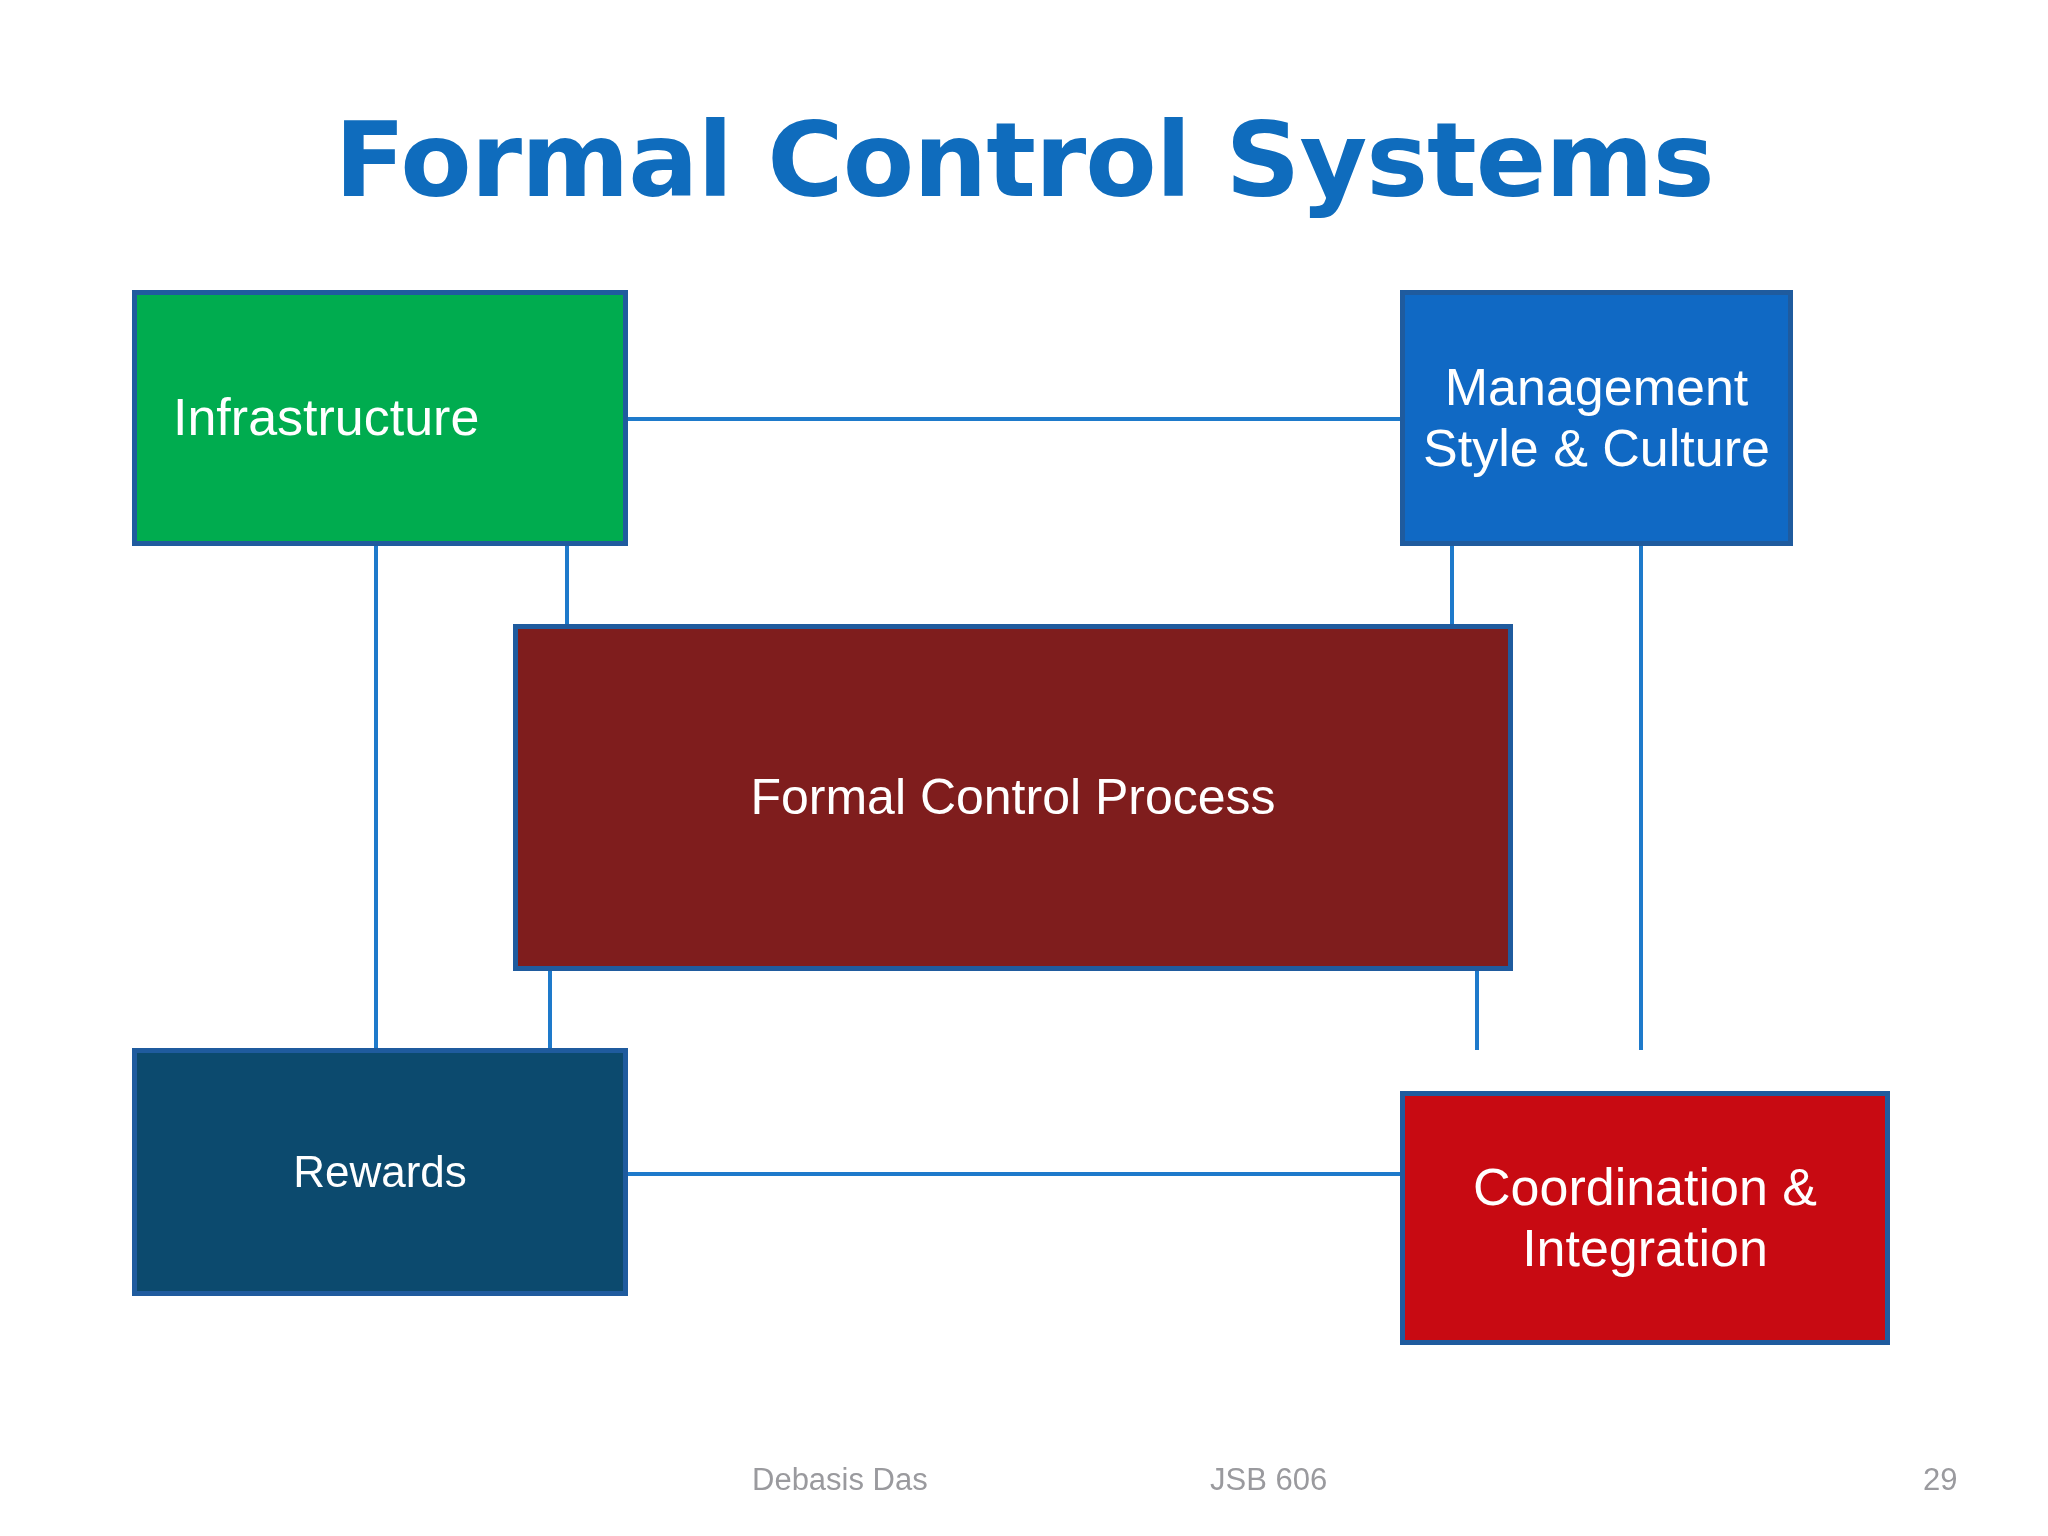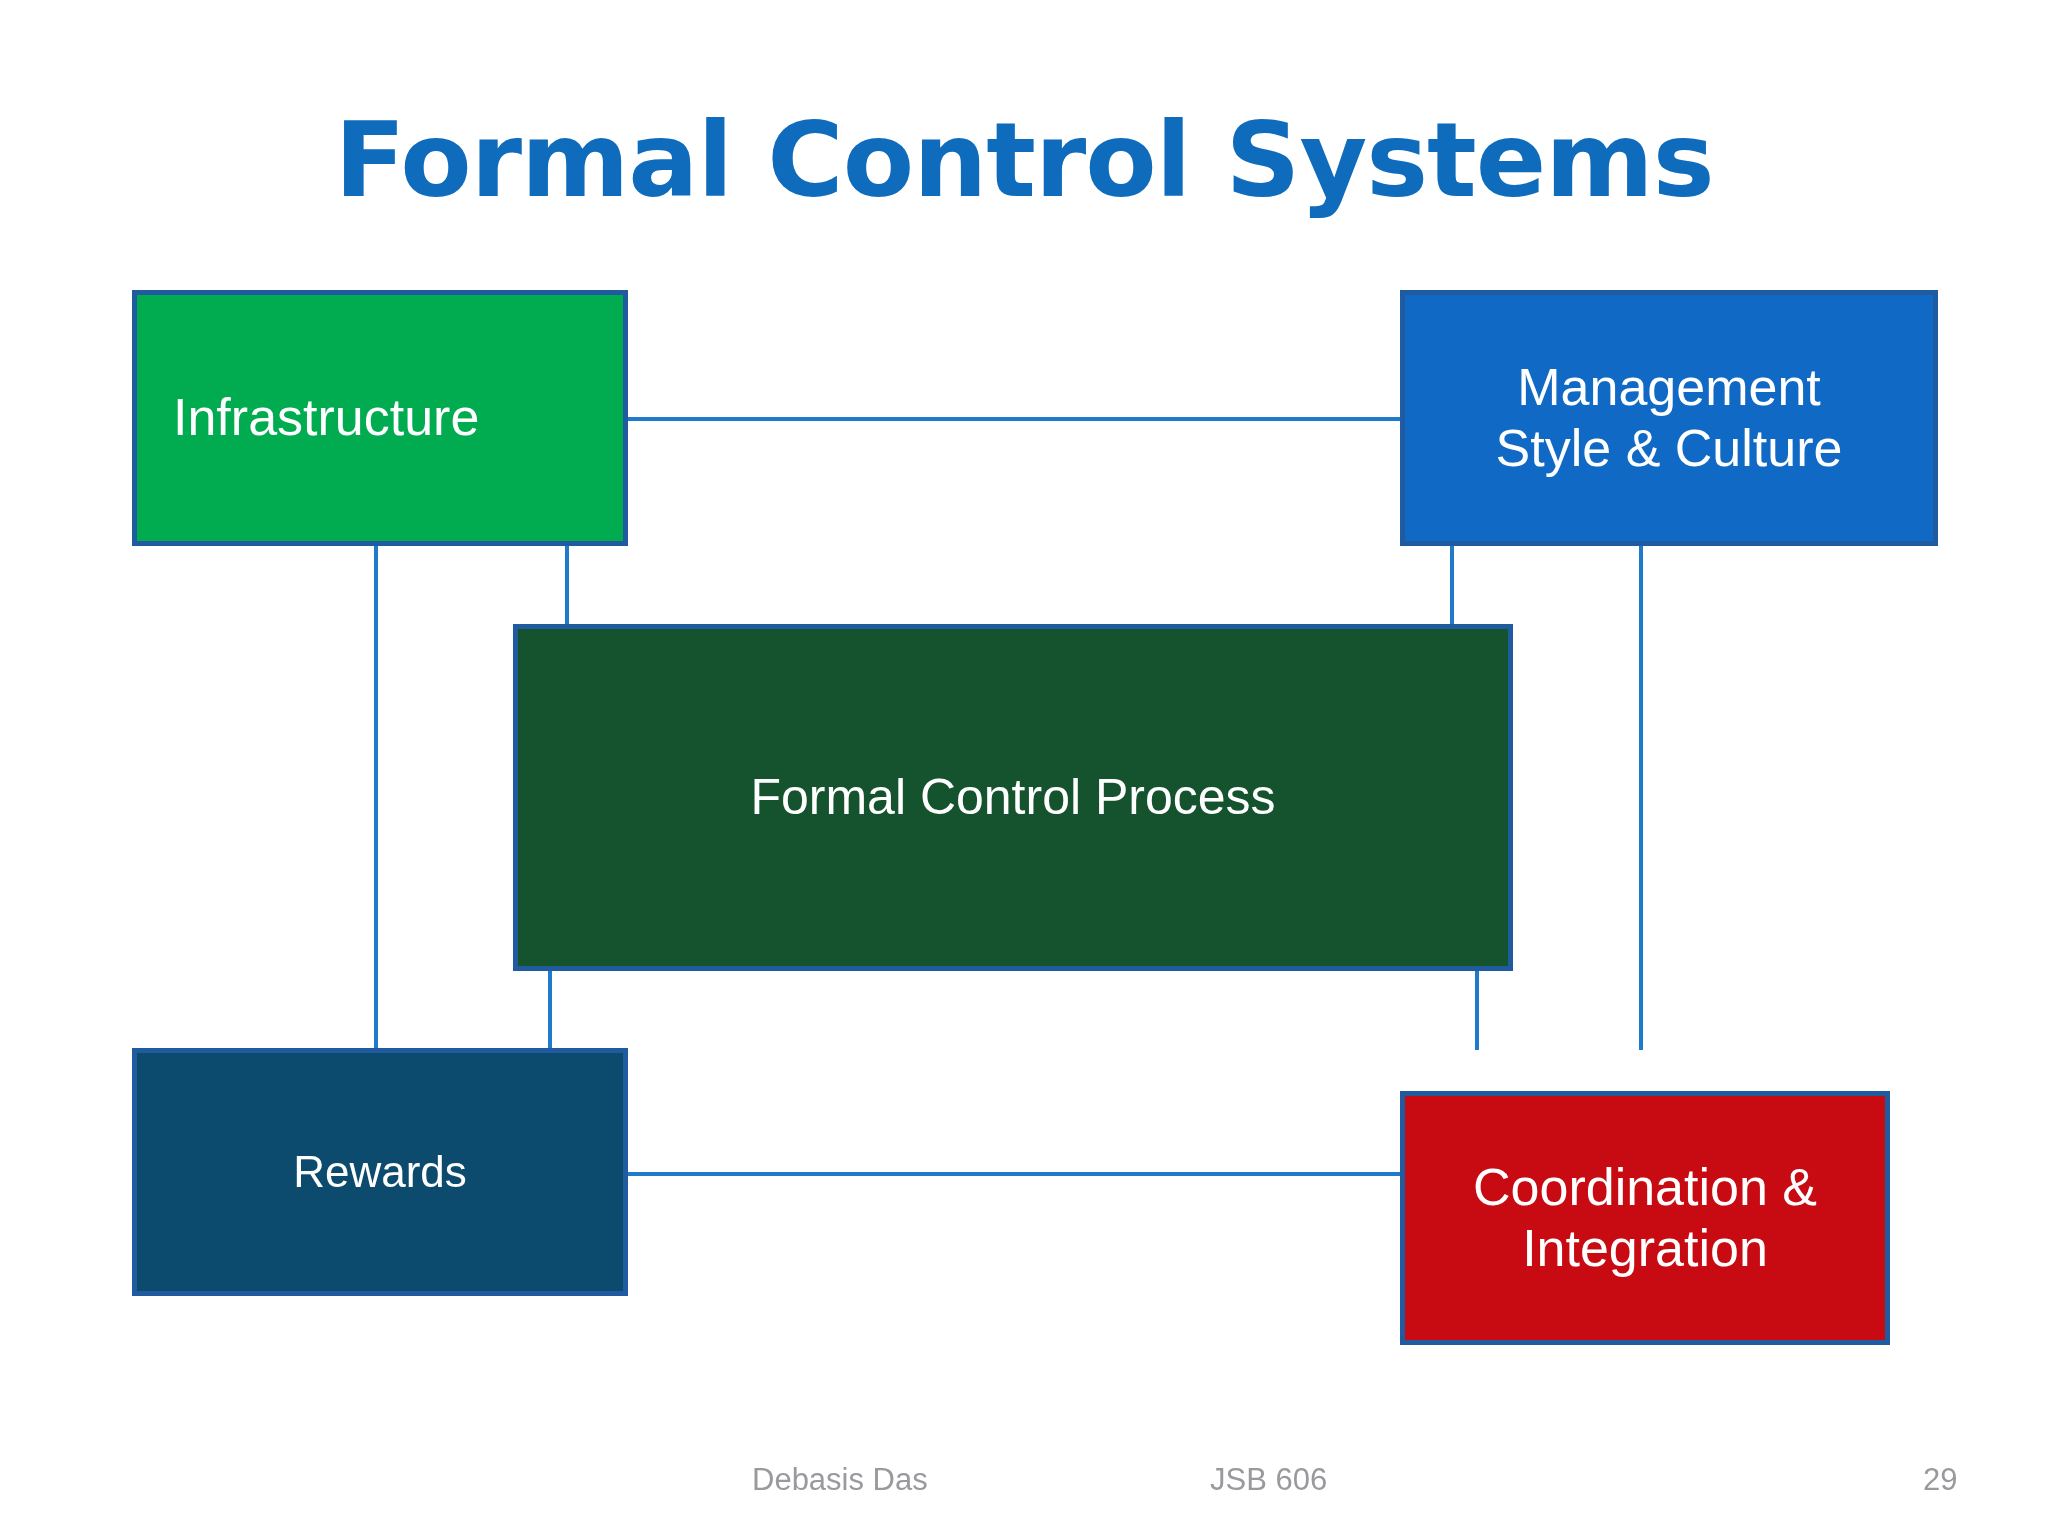--- a/index.html
+++ b/index.html
@@ -60,29 +60,29 @@
     left: 132px;  top: 290px;
     width: 496px; height: 256px;
     background: #00AC4F;
     justify-content: flex-start;
     font-size: 52px;
   }
   #node-infrastructure .label { padding-left: 36px; }
 
   #node-management {
     left: 1400px; top: 290px;
-    width: 538px;  height: 256px;
+    width: 393px;  height: 256px;
     background: #1069C4;
     font-size: 52px;
   }
 
   #node-process {
     left: 513px;  top: 624px;
     width: 1000px; height: 347px;
-    background: #14532d;
+    background: #7f1d1d;
     font-size: 50px;
   }
 
   #node-rewards {
     left: 132px;  top: 1048px;
     width: 496px; height: 248px;
     background: #0c4a6e;
     font-size: 44px;
   }
 

